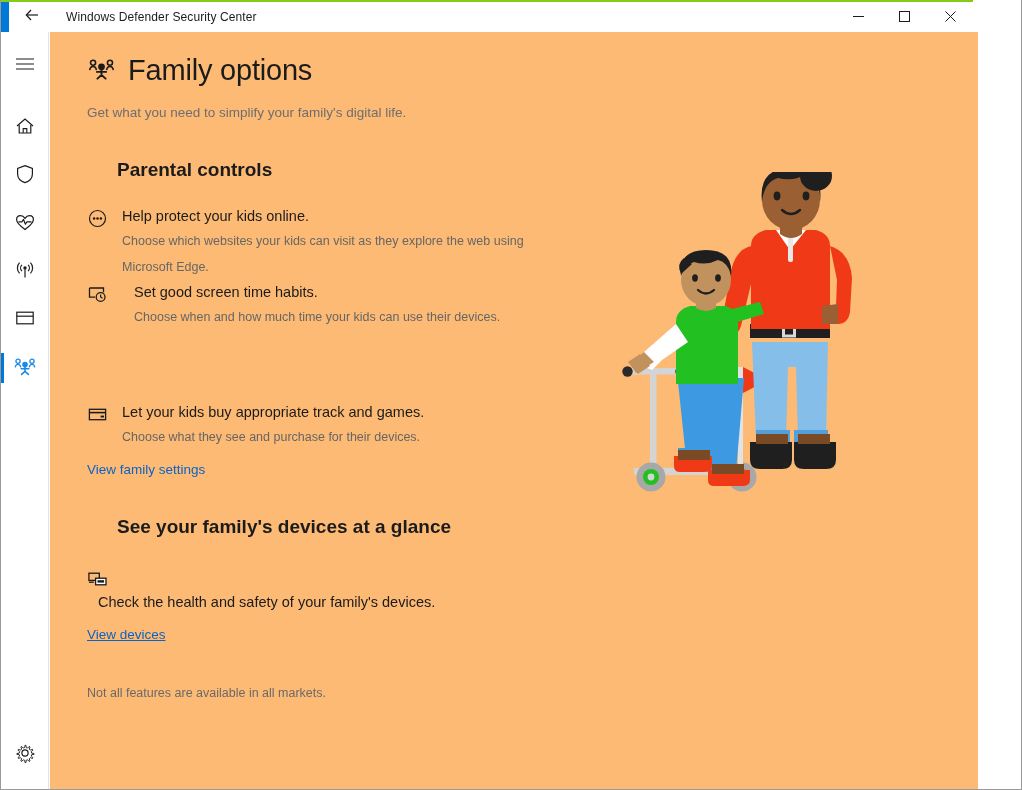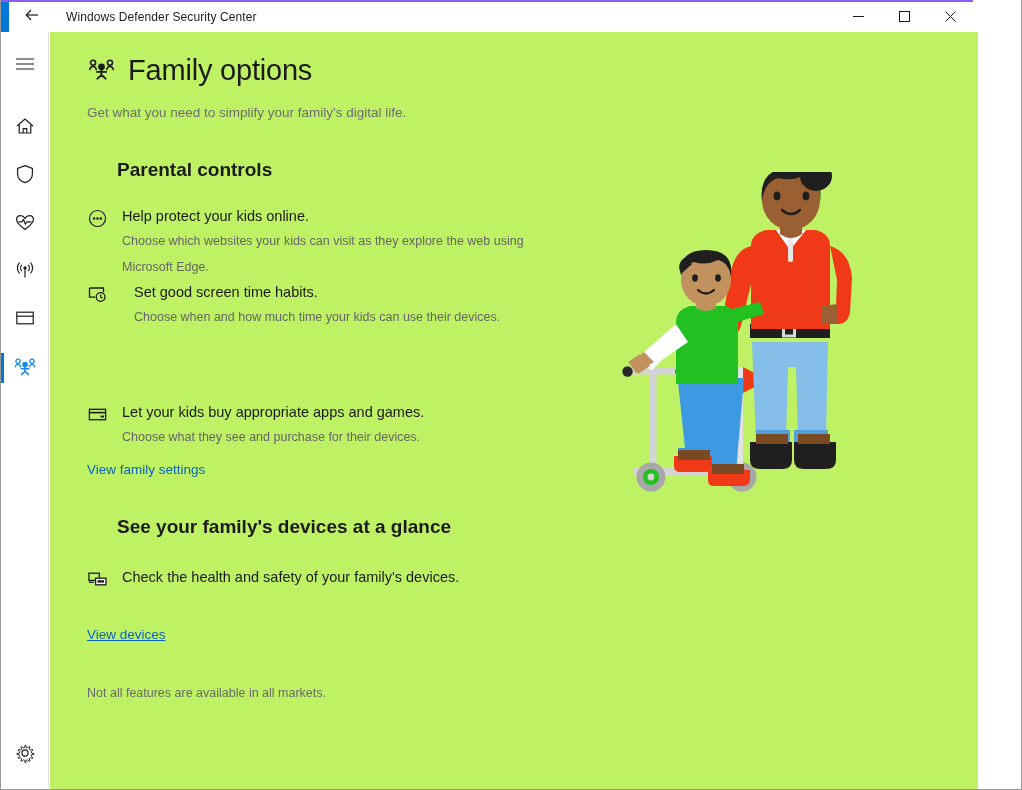--- a/index.html
+++ b/index.html
@@ -17,21 +17,21 @@
     border: 1px solid #9a9a9a;
     border-top: none;
     overflow: hidden;
   }
 
   
   .titlebar {
     position: absolute; top: 0; left: 0;
     width: 972px; height: 32px;
     background: #ffffff;
-    border-top: 2px solid #8b5cf6;
+    border-top: 2px solid #84cc16;
     display: flex; align-items: center;
   }
   .tb-accent {
     position: absolute; top: 0; left: 0;
     width: 8px; height: 31px;
     background: #0078d7;
   }
   .back-btn {
     width: 46px; height: 31px;
     display: flex; align-items: center; justify-content: center;
@@ -72,21 +72,21 @@
   .nav-hamburger { margin-top: 10px; }
   .nav-gap { height: 14px; }
   .nav-settings {
     position: absolute; bottom: 10px; left: 0;
   }
 
   
   .content {
     position: absolute; top: 32px; left: 49px;
     width: 928px; height: 757px;
-    background: #bef264;
+    background: #fdba74;
     overflow: hidden;
   }
   .page-head {
     position: absolute; left: 37px; top: 22px;
     display: flex; align-items: center;
   }
   .page-title {
     font-size: 29px; font-weight: 400; color: #1b1b1b;
     margin-left: 12px; letter-spacing: -.2px;
   }
@@ -320,30 +320,30 @@
 
     <div class="feature" style="top:371px;">
       <div class="f-icon">
         <svg width="19" height="19" viewBox="0 0 19 19">
           <rect x="1.4" y="4.3" width="16.2" height="10.4" fill="none" stroke="#1b1b1b" stroke-width="1.3"></rect>
           <path d="M1.4 7.6 H17.6" stroke="#1b1b1b" stroke-width="1.6"></path>
           <rect x="12.6" y="10.6" width="3.4" height="1.9" fill="#1b1b1b"></rect>
         </svg>
       </div>
       <div class="f-text">
-        <div class="f-head">Let your kids buy appropriate apps and games.</div>
+        <div class="f-head">Let your kids buy appropriate track and games.</div>
         <div class="f-desc">Choose what they see and purchase for their devices.</div>
       </div>
     </div>
 
     <a class="link" style="top:430px;" href="#">View family settings</a>
 
     <div class="section-title sec2-title">See your family's devices at a glance</div>
 
-    <div class="feature" style="top:536px;">
+    <div class="feature" style="top:536px;flex-direction:column;">
       <div class="f-icon">
         <svg width="19" height="19" viewBox="0 0 19 19">
           <rect x="0.9" y="3.2" width="10.4" height="7.2" fill="none" stroke="#1b1b1b" stroke-width="1.3"></rect>
           <path d="M0.9 12.2 H5.8" stroke="#1b1b1b" stroke-width="1.3"></path>
           <rect x="7.6" y="8.2" width="10.4" height="6.6" fill="#ffffff" stroke="#1b1b1b" stroke-width="1.3"></rect>
           <rect x="9.5" y="10.2" width="6.6" height="2.4" fill="#1b1b1b"></rect>
         </svg>
       </div>
       <div class="f-text">
         <div class="f-head">Check the health and safety of your family's devices.</div>

